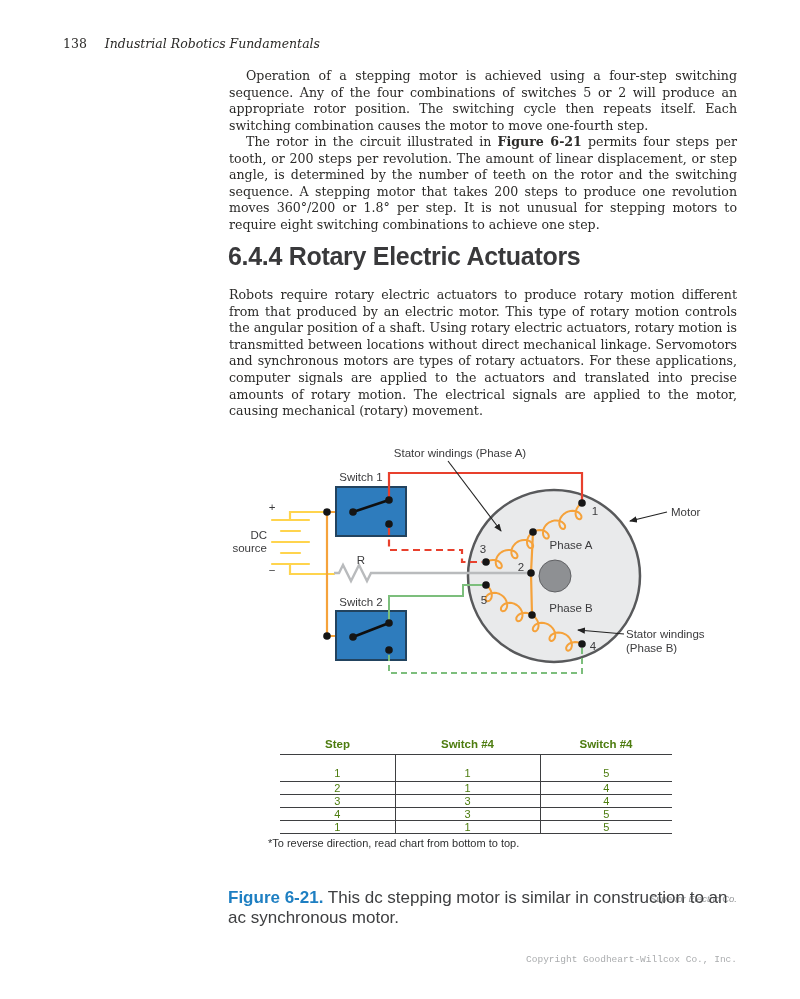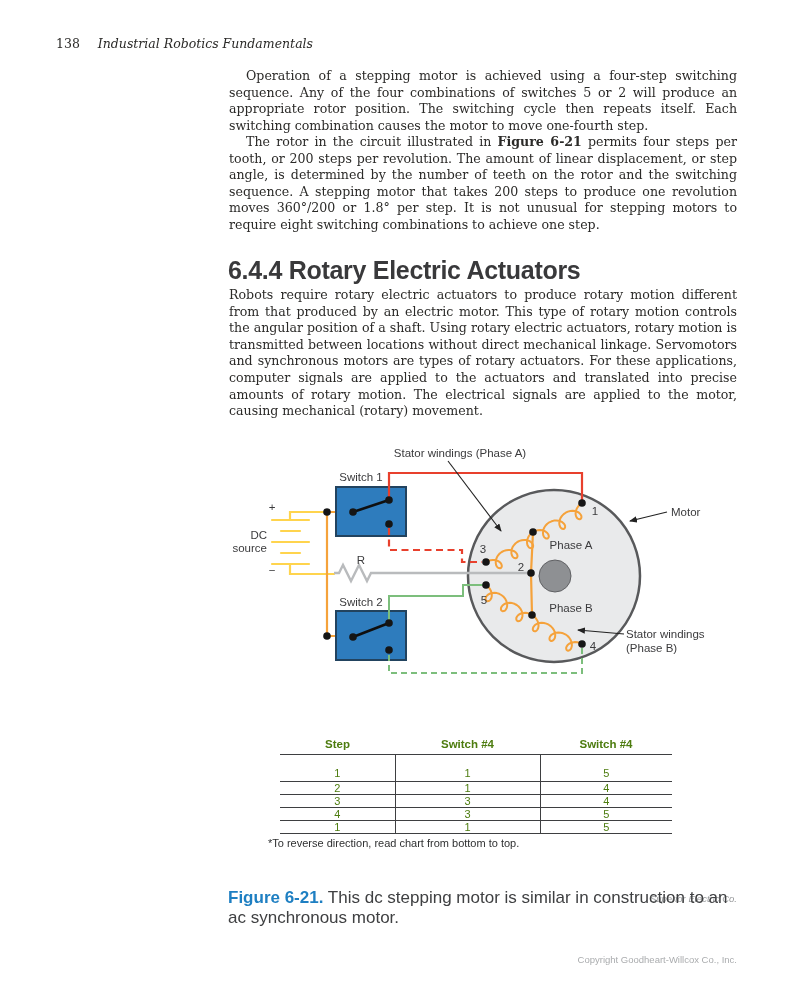--- a/index.html
+++ b/index.html
@@ -2,32 +2,32 @@
 <html style="--figure-blue: #1e7fc2; --wire-red: #e8402d; --wire-green: #7cbe7c; --winding-orange: #f5a23b; --battery-yellow: #ffd44d; --switch-blue: #2e7cbd; --motor-fill: #e9eaeb; --motor-outline: #58595b; --shaft-gray: #8e9093; --resistor-gray: #b9bbbd;"><head>
 <meta charset="utf-8">
 <style>
   html,body { margin:0; padding:0; background:#e8e8e8; }
   .page {
     position:relative; width:800px; height:999px; margin:0 auto;
     background:#ffffff; overflow:hidden;
     font-family:"DejaVu Serif", serif; color:#2b2a28;
   }
   
-  .runhead { position:absolute; top:36px; left:56px; font-size:12.5px; color:#2b2a28; }
+  .runhead { position:absolute; top:36px; left:63px; font-size:12.5px; color:#2b2a28; }
   .runhead .num { font-style:normal; }
   .runhead .title { font-style:italic; margin-left:14px; }
   
   .para {
     position:absolute; left:229px; width:508px; margin:0;
     font-size:12.6px; line-height:16.6px; text-align:justify; color:#2b2a28;
   }
   .indent { text-indent:17px; }
   .bold { font-weight:bold; }
   .heading {
-    position:absolute; left:228px; top:256px; margin:0;
+    position:absolute; left:228px; top:242px; margin:0;
     font-family:"Liberation Sans", sans-serif; font-weight:700;
     font-size:25px; letter-spacing:-0.3px; color:#39393b;
   }
   
   .fig-svg { position:absolute; left:226px; top:442px; width:496px; height:240px; }
   .lbl { font-family:"Liberation Sans", sans-serif; font-size:11.5px; fill:#3b3b3d; }
   .wireY { stroke:var(--battery-yellow); stroke-width:2.2; fill:none; stroke-linecap:round; }
   .wireO { stroke:var(--winding-orange); stroke-width:2.2; fill:none; stroke-linecap:round; }
   .wireR { stroke:var(--wire-red); stroke-width:2.2; fill:none; }
   .wireRd { stroke:var(--wire-red); stroke-width:2.2; fill:none; stroke-dasharray:7 4.5; }
@@ -69,21 +69,21 @@
     position:absolute; left:229px; top:893px; width:508px; text-align:right;
     font-family:"Liberation Sans", sans-serif; font-style:italic; font-size:9.5px; color:#97999b;
   }
   .caption {
     position:absolute; left:228px; top:871px; width:512px;
     font-family:"Liberation Sans", sans-serif; font-size:17px; color:#3f4042;margin-top:17px;
   }
   .caption .fig { color:var(--figure-blue); font-weight:bold; }
   .copyright {
     position:absolute; left:229px; top:954px; width:508px; text-align:right;
-    font-family:Liberation Sans, sans-serif; font-size:9.5px; color:#aaacae;
+    font-family:Liberation Mono, monospace; font-size:9.5px; color:#aaacae;
   }
 </style>
 </head>
 <body>
 
 <div class="page">
 
   <div class="runhead">
     <span class="num">138</span>
     <span class="title">Industrial Robotics Fundamentals</span>

